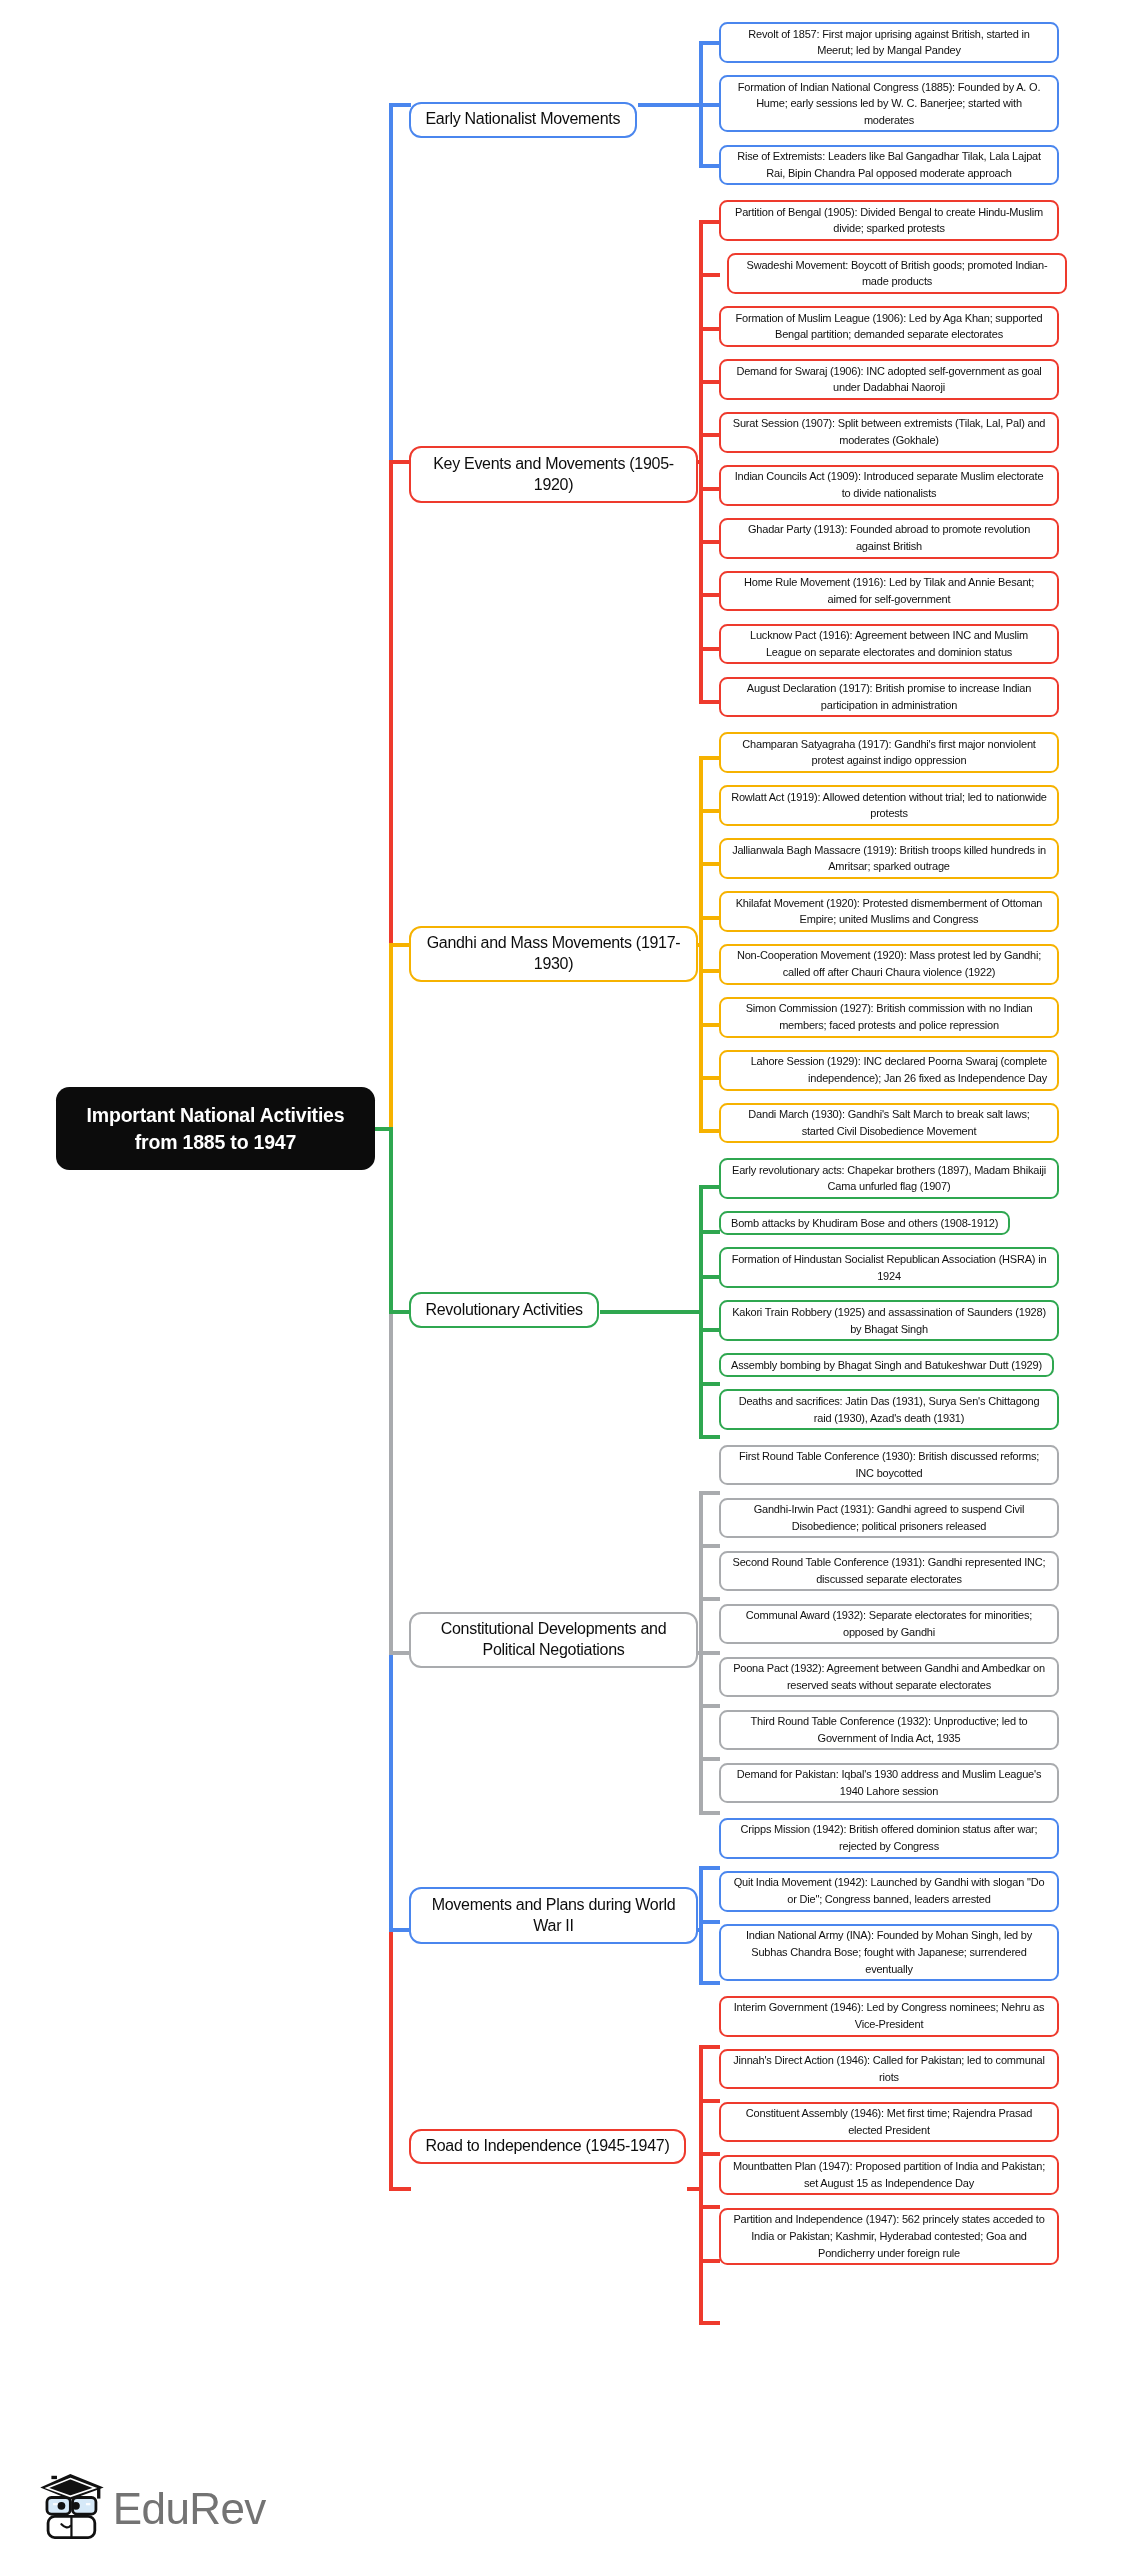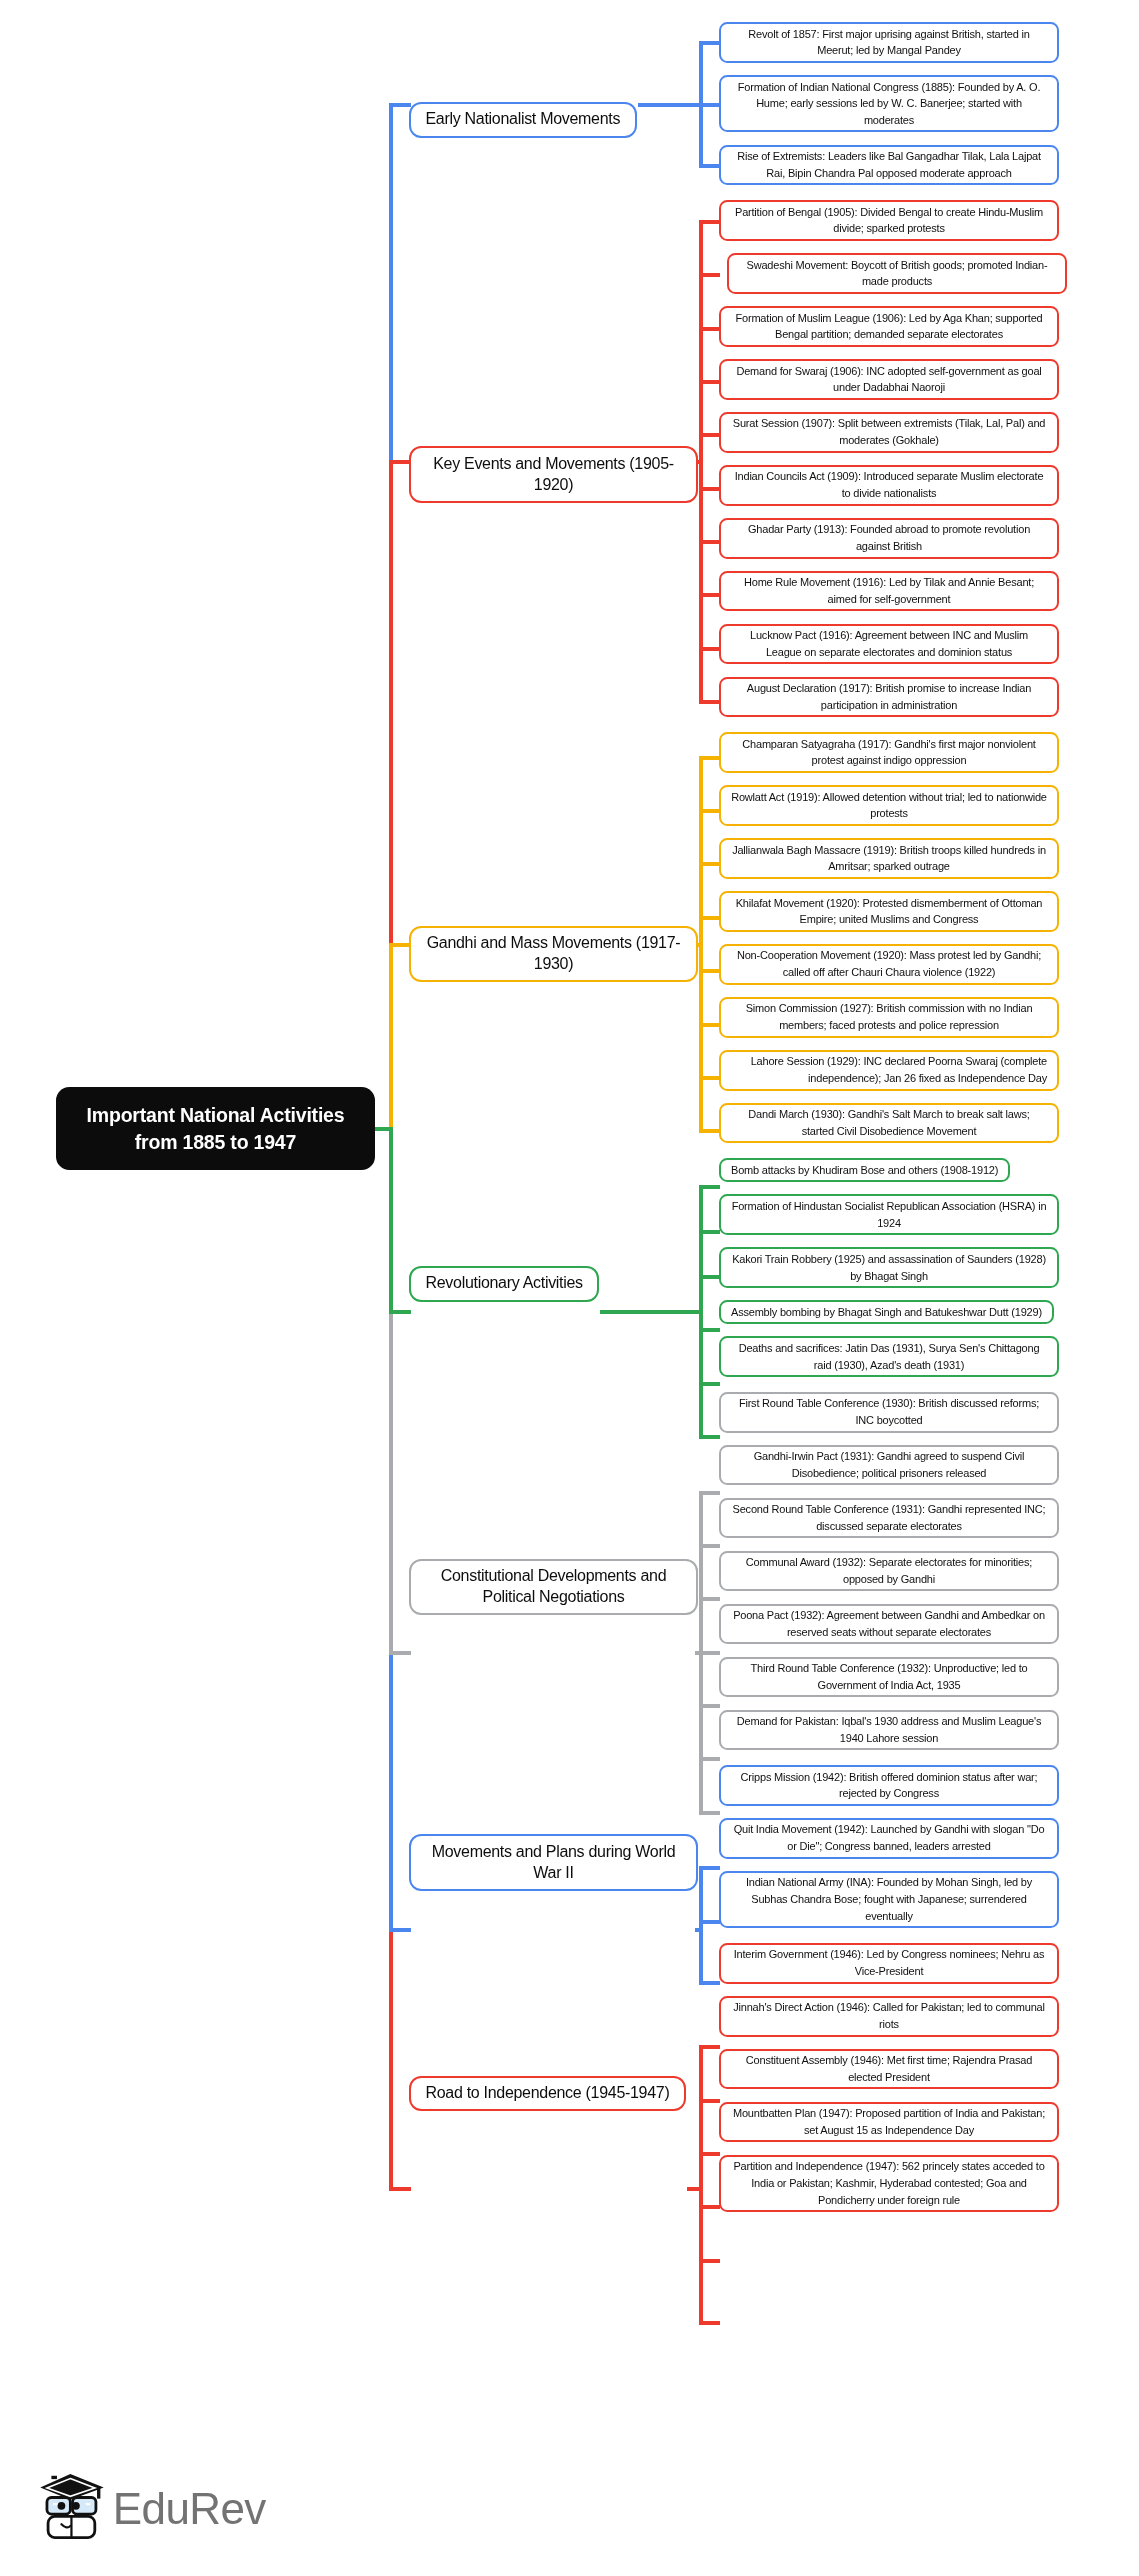--- a/index.html
+++ b/index.html
@@ -233,20 +233,21 @@
           <div class="child-node" style="border-color: rgb(246, 178, 0);">Simon Commission (1927): British commission with no Indian members; faced protests and police repression</div>
           <div class="child-node" style="border-color: rgb(246, 178, 0); text-align: right;">Lahore Session (1929): INC declared Poorna Swaraj (complete independence); Jan 26 fixed as Independence Day</div>
           <div class="child-node" style="border-color: rgb(246, 178, 0);">Dandi March (1930): Gandhi's Salt March to break salt laws; started Civil Disobedience Movement</div>
         </div>
       </div>
       <div class="branch-row">
         <div class="label-col">
           <div class="branch-label" style="border-color: rgb(47, 167, 80);">Revolutionary Activities</div>
         </div>
         <div class="children">
+          <div class="child-node" style="border-color: rgb(47, 167, 80);">Early revolutionary acts: Chapekar brothers (1897), Madam Bhikaiji Cama unfurled flag (1907)</div>
           <div class="child-node" style="border-color: rgb(47, 167, 80);">Bomb attacks by Khudiram Bose and others (1908-1912)</div>
           <div class="child-node" style="border-color: rgb(47, 167, 80);">Formation of Hindustan Socialist Republican Association (HSRA) in 1924</div>
           <div class="child-node" style="border-color: rgb(47, 167, 80);">Kakori Train Robbery (1925) and assassination of Saunders (1928) by Bhagat Singh</div>
           <div class="child-node" style="border-color: rgb(47, 167, 80);">Assembly bombing by Bhagat Singh and Batukeshwar Dutt (1929)</div>
           <div class="child-node" style="border-color: rgb(47, 167, 80);">Deaths and sacrifices: Jatin Das (1931), Surya Sen's Chittagong raid (1930), Azad's death (1931)</div>
         </div>
       </div>
       <div class="branch-row">
         <div class="label-col">
           <div class="branch-label" style="border-color: rgb(169, 171, 174);">Constitutional Developments and Political Negotiations</div>

